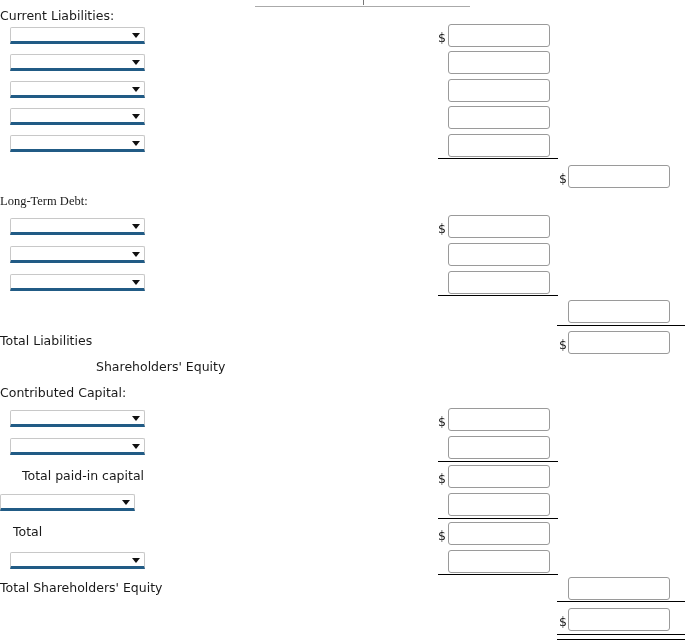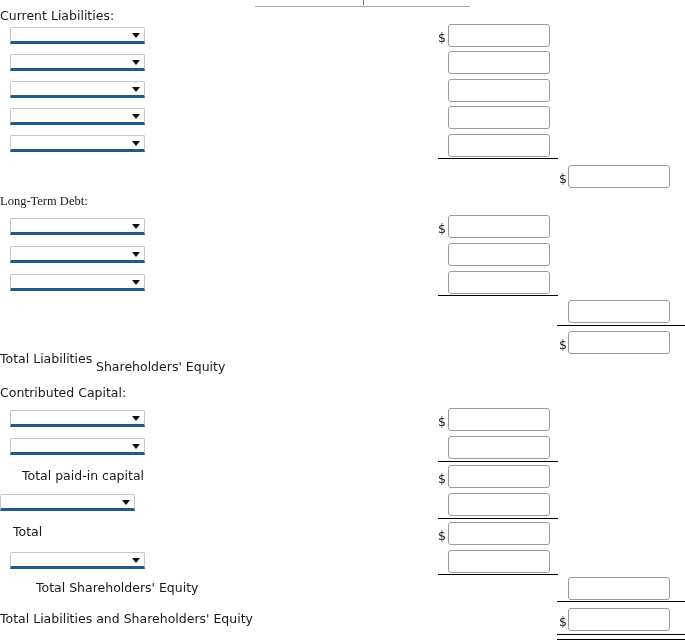--- a/index.html
+++ b/index.html
@@ -154,21 +154,21 @@
   <div class="node money" style="left:448px; top:215px; width:102px;"></div>
   <div class="node money" style="left:448px; top:243px; width:102px;"></div>
   <div class="node money" style="left:448px; top:271px; width:102px;"></div>
 
   <div class="node rule" style="left:438px; top:295px; width:120px;"></div>
 
   <div class="node money" style="left:568px; top:300px; width:102px;"></div>
 
   <div class="node rule" style="left:557px; top:325px; width:128px;"></div>
 
-  <div class="node label" style="left:0px; top:334px;margin-top:18px;">Total Liabilities</div>
+  <div class="node label" style="left:0px; top:334px;">Total Liabilities</div>
   <div class="node dollar" style="left:559px; top:338px;">$</div>
   <div class="node money" style="left:568px; top:331px; width:102px;"></div>
 
   <div class="node label" style="left:0px; top:386px;">Contributed Capital:</div>
 
   <div class="node label" style="left:96px; top:360px;">Shareholders' Equity</div>
 
   <div class="node select" style="left:10px; top:410px; width:135px;">
     <span class="caret"></span>
   </div>
@@ -197,24 +197,23 @@
   <div class="node dollar" style="left:438px; top:529px;">$</div>
   <div class="node money" style="left:448px; top:522px; width:102px;"></div>
   <div class="node money" style="left:448px; top:550px; width:102px;"></div>
 
   <div class="node select" style="left:10px; top:552px; width:135px;">
     <span class="caret"></span>
   </div>
 
   <div class="node rule" style="left:438px; top:574px; width:120px;"></div>
 
-  <div class="node label" style="left:0px; top:581px;padding-left:36px;">Total Shareholders' Equity</div>
+  <div class="node label" style="left:0px; top:581px;">Total Shareholders' Equity</div>
   <div class="node money" style="left:568px; top:577px; width:102px;"></div>
 
   <div class="node rule" style="left:557px; top:601px; width:128px;"></div>
 
-  <div class="node label" style="left:0px; top:612px;">Total Liabilities and Shareholders' Equity</div>
   <div class="node dollar" style="left:559px; top:615px;">$</div>
   <div class="node money" style="left:568px; top:608px; width:102px;"></div>
 
   <div class="node rule double" style="left:557px; top:634px; width:128px;"></div>
 
 </div>
 
 </body></html>

